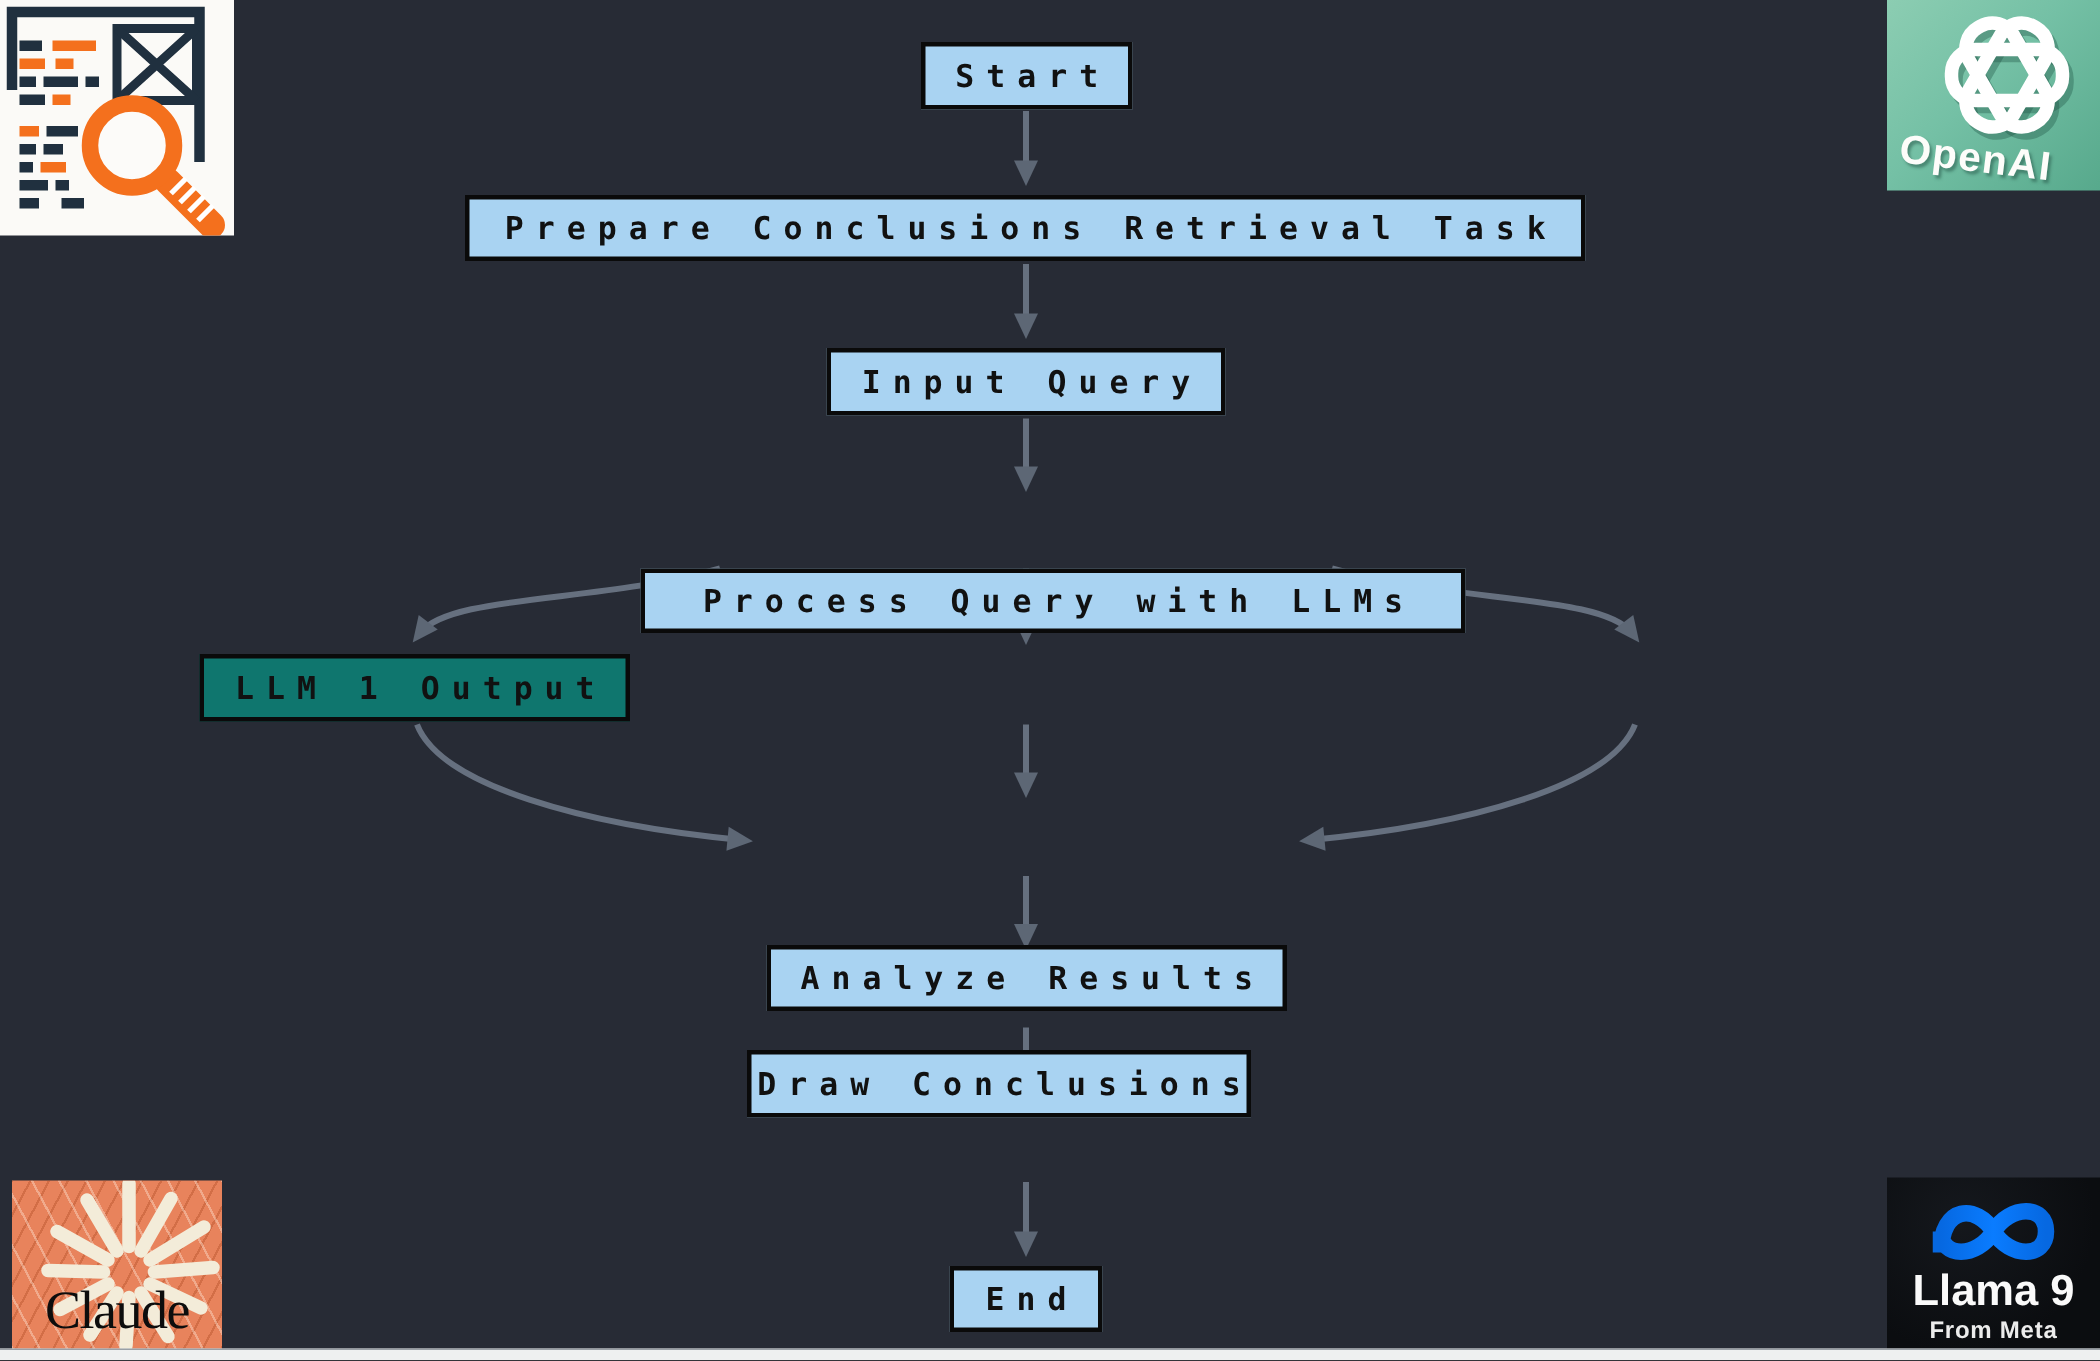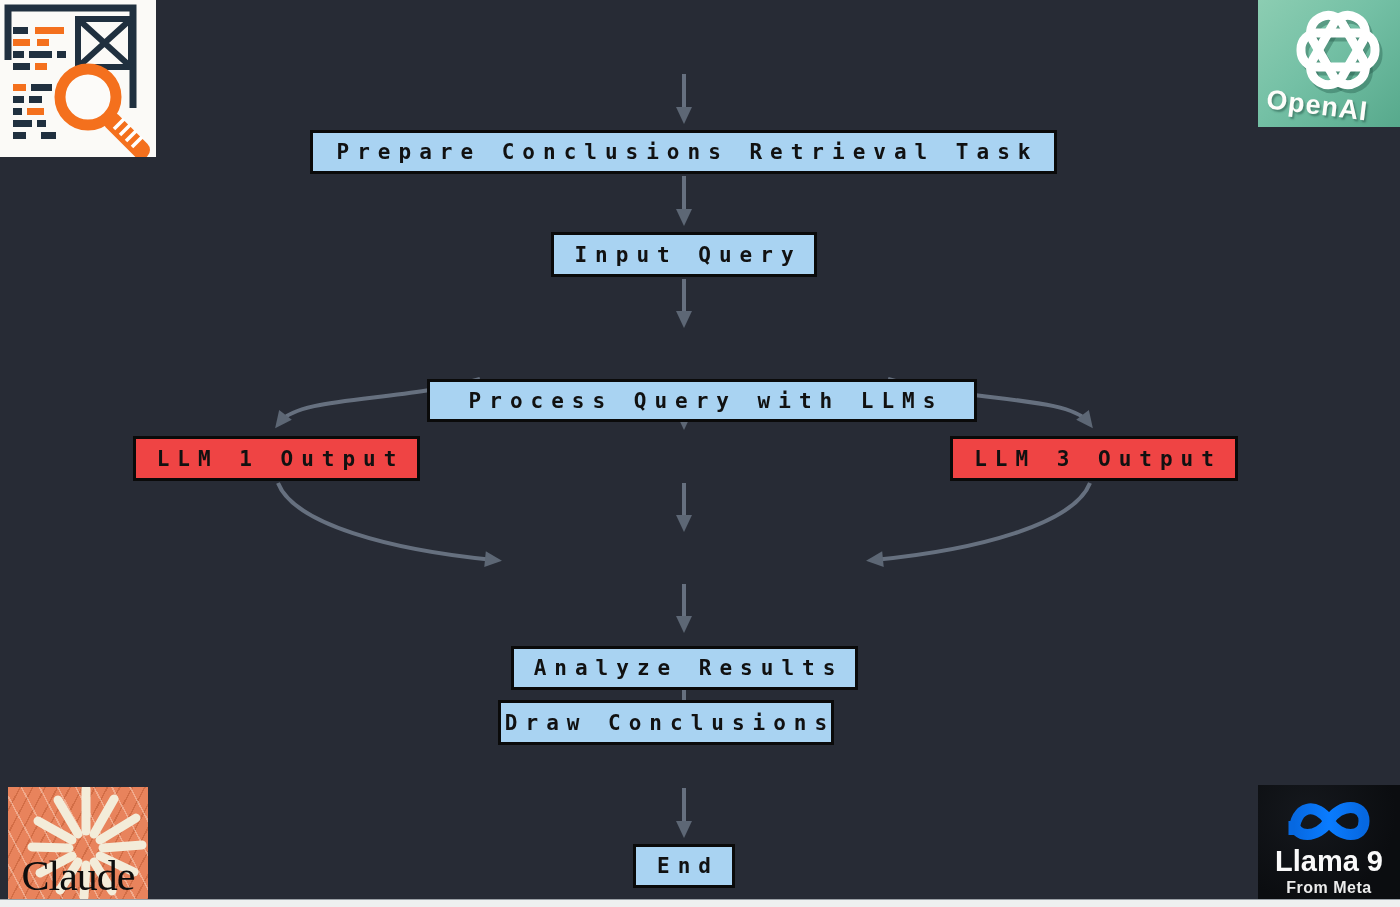--- a/index.html
+++ b/index.html
@@ -10,30 +10,30 @@
   }
   
   .node{
     position:absolute;box-sizing:border-box;
     border:3px solid #0a0a0a;
     display:flex;align-items:center;justify-content:center;
     font-weight:bold;font-size:21px;letter-spacing:8px;padding-left:8px;
     color:#111;white-space:nowrap;
   }
   .node.process{background:#a9d3f2;}
-  .node.output{background:#ef4444;}
+  .node.output{background:#0f766e;}
   #n-start   {left:614px;top:28px; width:141px;height:45px;}
   #n-prepare {left:310px;top:130px;width:747px;height:44px;}
   #n-input   {left:551px;top:232px;width:266px;height:45px;}
   #n-process {left:427px;top:334px;width:550px;height:43px;margin-top:45px;}
   #n-llm1    {left:133px;top:436px;width:287px;height:45px;}
   #n-llm2    {left:541px;top:436px;width:287px;height:45px;}
   #n-llm3    {left:950px;top:436px;width:288px;height:45px;}
   #n-compare {left:511px;top:538px;width:347px;height:44px;}
-  #n-analyze {left:511px;top:646px;width:347px;height:44px;}
+  #n-analyze {left:511px;top:630px;width:347px;height:44px;}
   #n-draw    {left:498px;top:700px;width:336px;height:45px;text-align:center;}
   #n-end     {left:633px;top:844px;width:102px;height:44px;}
   #edges{position:absolute;left:0;top:0;pointer-events:none;}
   
   .logo{position:absolute;overflow:hidden;}
   #retrieval-logo{left:0;top:0;width:156px;height:157px;background:#fbfaf7;}
   #openai-logo{right:0;top:0;width:142px;height:127px;
     background:linear-gradient(135deg,#8ccdb2 0%,#74c0a5 45%,#57a98c 100%);}
   #openai-logo .brand{
     position:absolute;left:8px;top:92px;width:130px;
@@ -43,21 +43,21 @@
   }
   #claude-logo{left:8px;top:787px;width:140px;height:113px;background:#e8835c;}
   #claude-logo .tile-pattern{
     position:absolute;inset:0;
     background:
       repeating-linear-gradient(62deg, rgba(255,235,220,.38) 0 1.5px, transparent 1.5px 16px),
       repeating-linear-gradient(-62deg, rgba(170,70,30,.35) 0 1.5px, transparent 1.5px 11px);
   }
   #claude-logo .brand{
     position:absolute;left:-2px;top:68px;width:144px;text-align:center;
-    font-family:"Liberation Serif",serif;font-size:42px;font-weight:500;
+    font-family:"Liberation Serif",serif;font-size:36px;font-weight:500;
     color:#0d0d0d;letter-spacing:-1px;line-height:1;
   }
   #llama-logo{right:0;top:785px;width:142px;height:115px;
     background:radial-gradient(circle at 35% 25%, #15181d 0%, #0b0d10 70%);}
   #llama-logo .brand{
     position:absolute;left:0;top:62px;width:142px;text-align:center;
     font-family:"Liberation Sans",sans-serif;font-weight:bold;font-size:29px;
     color:#fafafa;letter-spacing:0px;line-height:1;
   }
   #llama-logo .sub{
@@ -89,25 +89,25 @@
       <path d="M888,379 C968,402 1068,396 1088,422" marker-end="url(#arrow)"></path>
       <path d="M684,483 L684,524" marker-end="url(#arrow)"></path>
       <path d="M278,483 C294,524 390,550 494,560" marker-end="url(#arrow)"></path>
       <path d="M1090,483 C1074,524 978,550 874,560" marker-end="url(#arrow)"></path>
       <path d="M684,584 L684,625" marker-end="url(#arrow)"></path>
       <path d="M684,685 L684,727" marker-end="url(#arrow)"></path>
       <path d="M684,788 L684,830" marker-end="url(#arrow)"></path>
     </g>
   </svg>
 
+  <div class="node process" id="n-start">Start</div>
   <div class="node process" id="n-prepare">Prepare Conclusions Retrieval Task</div>
   <div class="node process" id="n-input">Input Query</div>
   <div class="node process" id="n-process">Process Query with LLMs</div>
   <div class="node output" id="n-llm1">LLM 1 Output</div>
-  <div class="node output" id="n-llm3">LLM 3 Output</div>
   <div class="node process" id="n-analyze">Analyze Results</div>
   <div class="node process" id="n-draw">Draw Conclusions</div>
   <div class="node process" id="n-end">End</div>
 
   <div class="logo" id="retrieval-logo">
     <svg width="156" height="157" viewBox="0 0 156 157">
 
       <path d="M8,60 L8,8 L133,8 L133,108" stroke="#20303f" stroke-width="7" fill="none"></path>
 
       <g>

